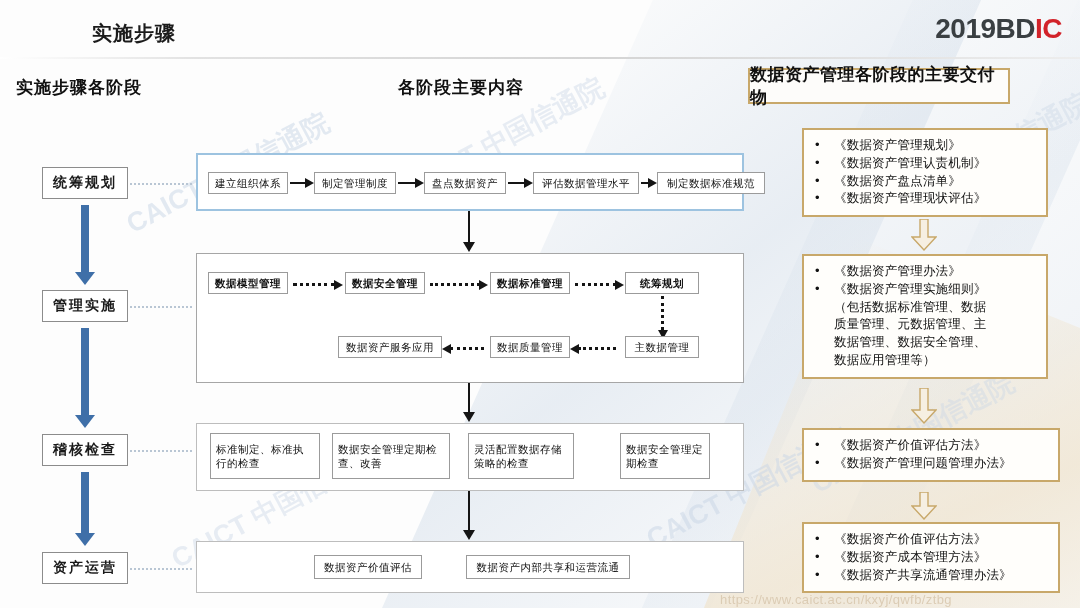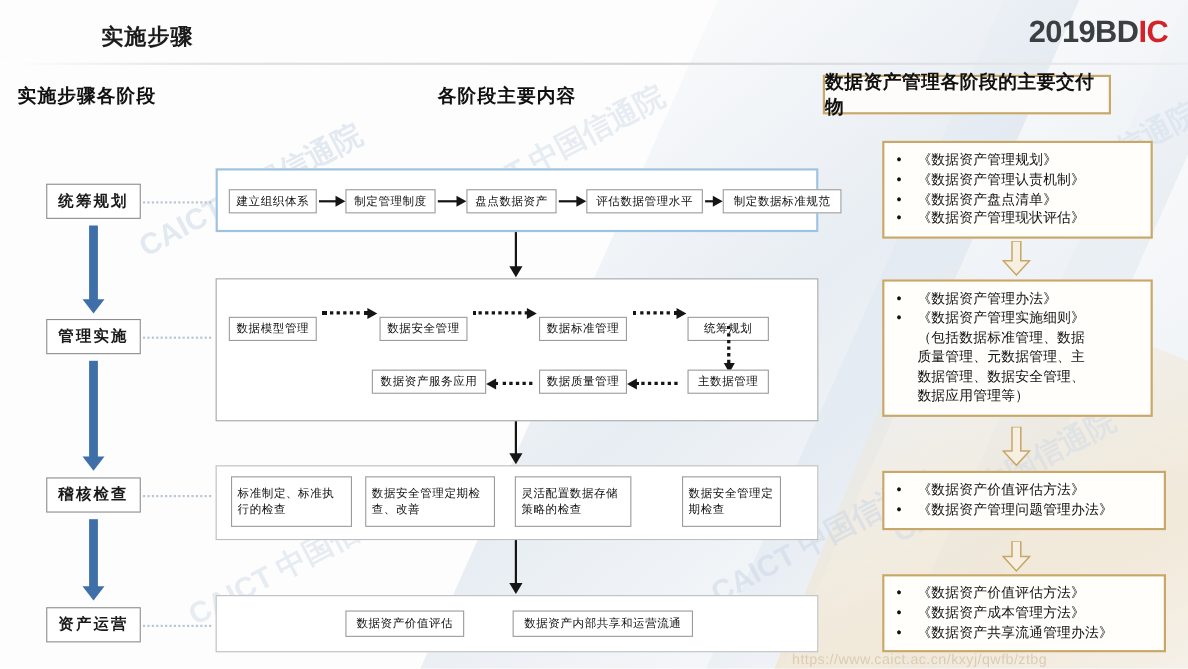--- a/index.html
+++ b/index.html
@@ -176,21 +176,21 @@
     border-top: 5px solid transparent;
     border-bottom: 5px solid transparent;
     border-left: 9px solid #151515;
   }
   .sa-1 { left: 290px; top: 182px; width: 16px; }
   .sa-2 { left: 398px; top: 182px; width: 18px; }
   .sa-3 { left: 508px; top: 182px; width: 17px; }
   .sa-4 { left: 641px; top: 182px; width: 8px; }
 
   
-  .r2a { top: 288px; height: 22px; }
+  .r2a { top: 272px; height: 22px; font-weight: bold; }
   .n2-1 { left: 208px; width: 80px; }
   .n2-2 { left: 345px; width: 80px; }
   .n2-3 { left: 490px; width: 80px; }
   .n2-4 { left: 625px; width: 74px; }
 
   
   .r2b { top: 336px; height: 22px; }
   .n2-5 { left: 338px; width: 104px; }
   .n2-6 { left: 490px; width: 80px; }
   .n2-7 { left: 625px; width: 74px; }

